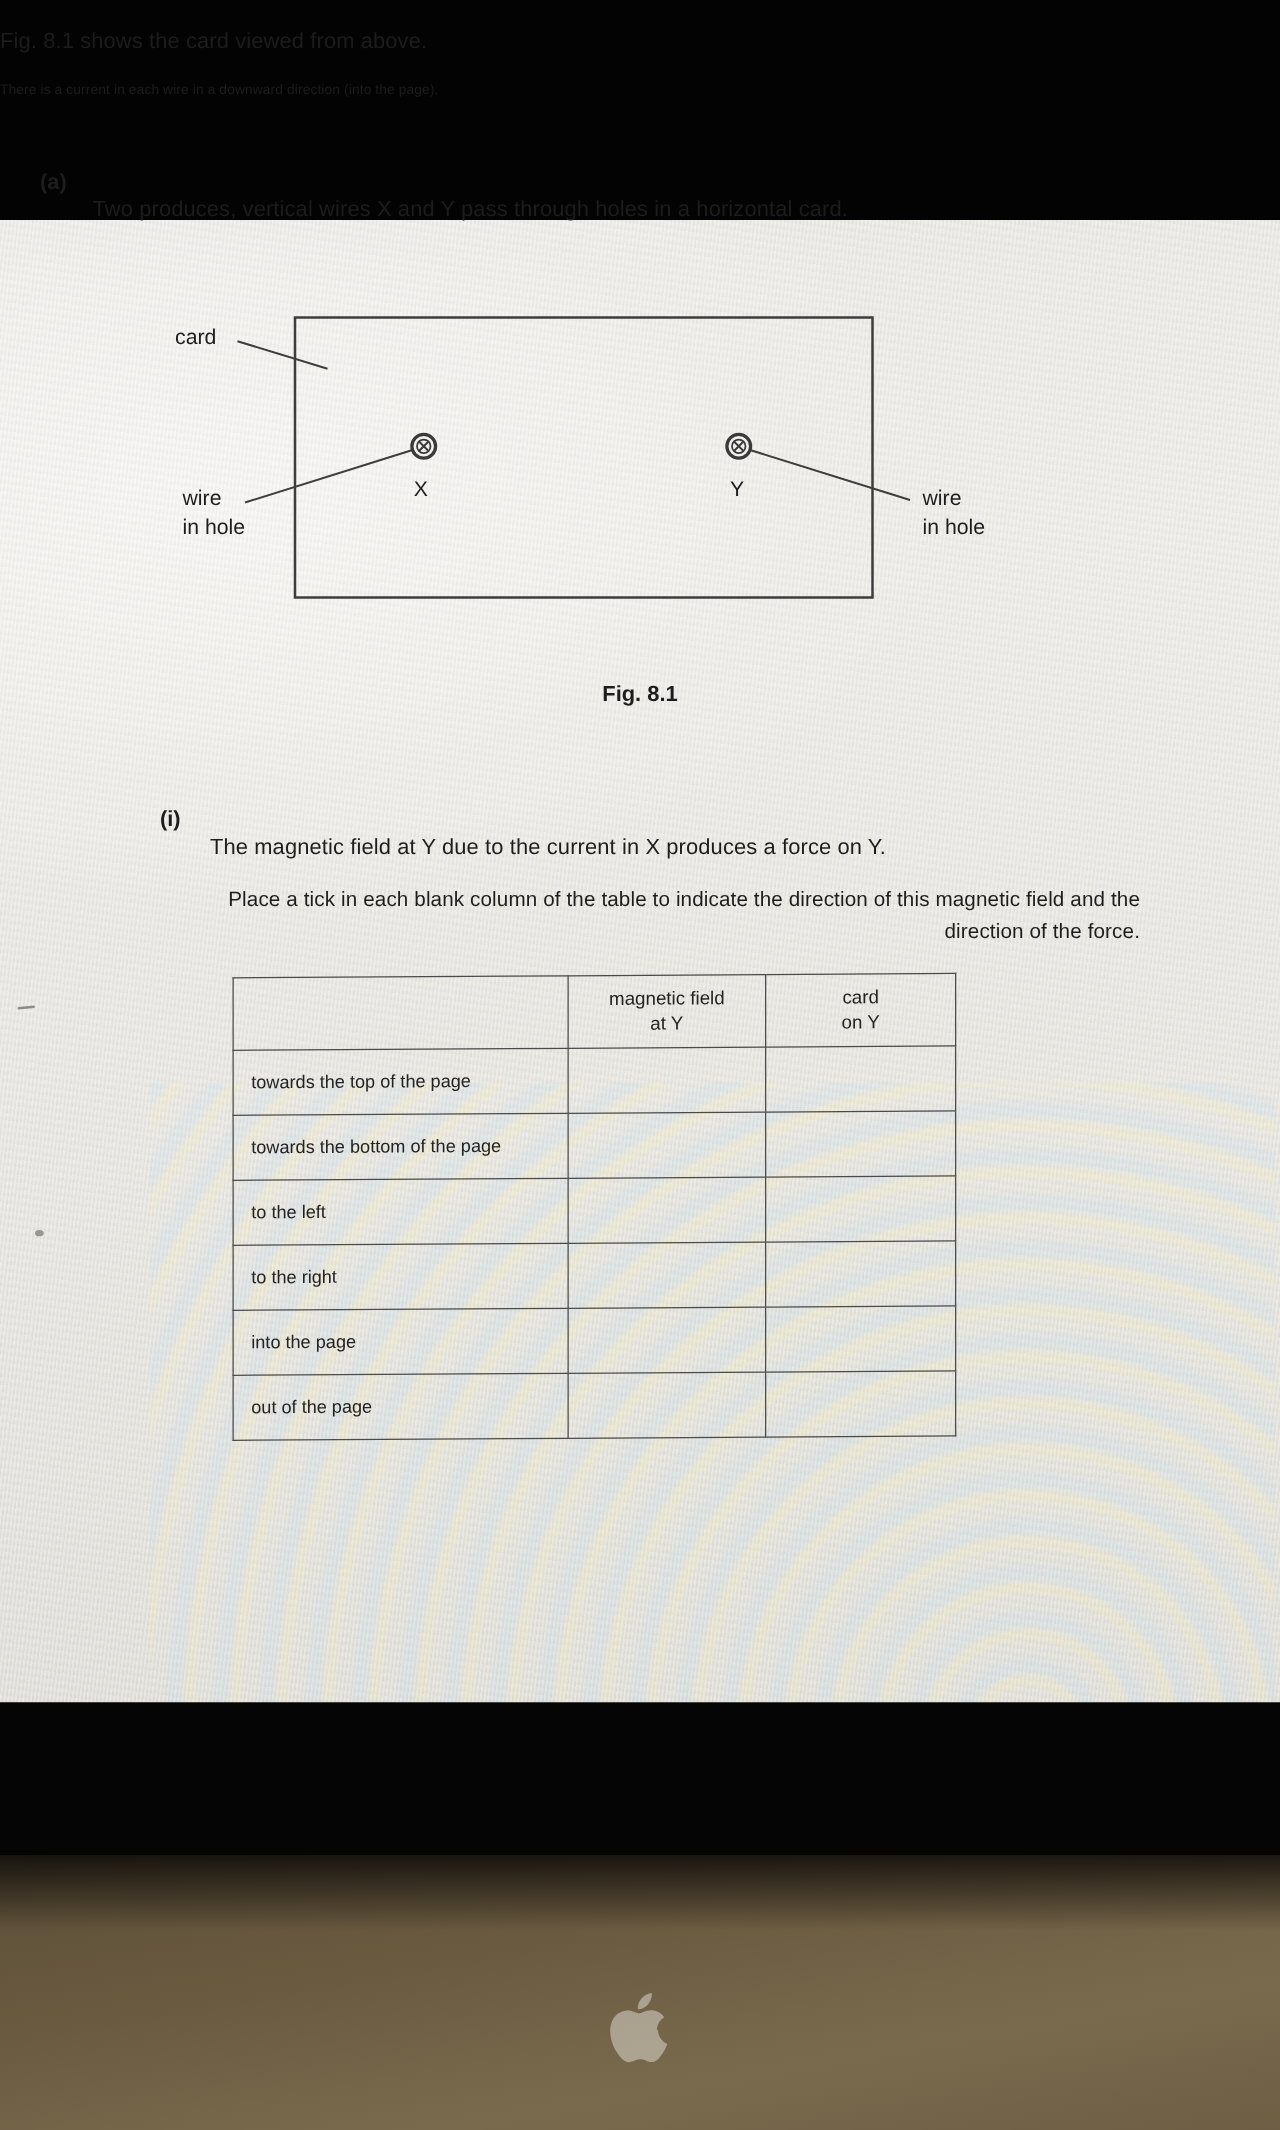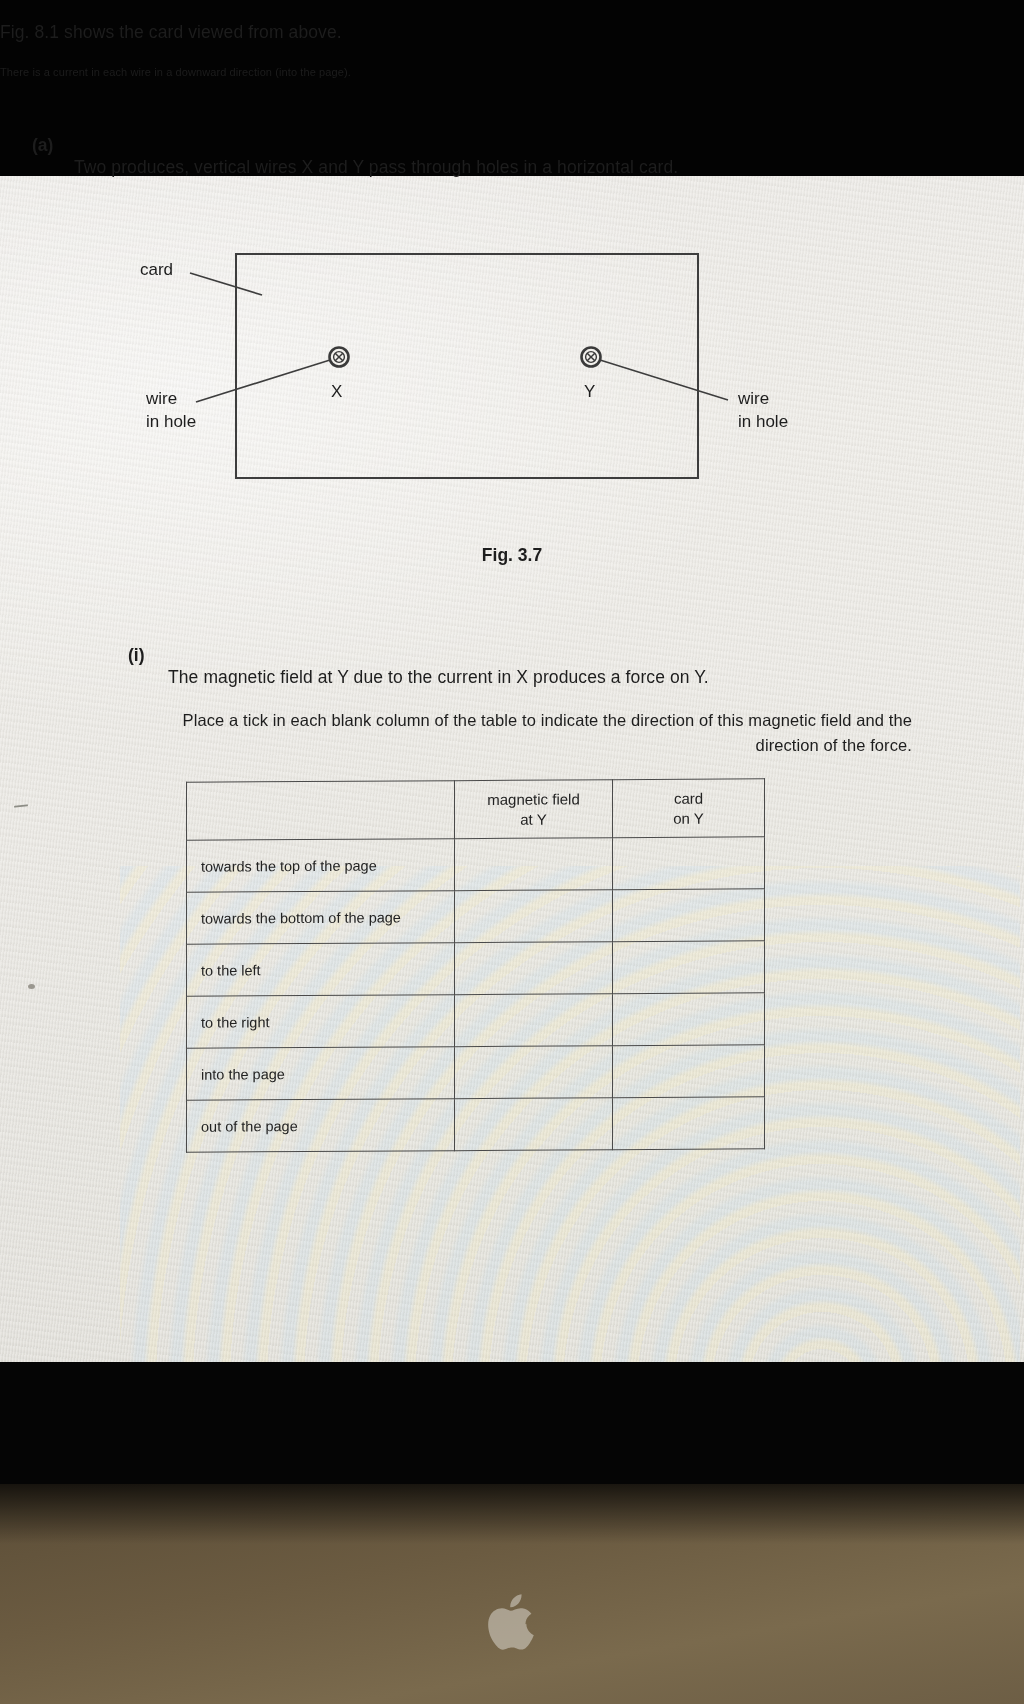--- a/index.html
+++ b/index.html
@@ -260,21 +260,21 @@
       <div style="position:absolute;left:738px;top:148px;font-size:17px;line-height:1.35;text-align:left;">
         <div>wire</div>
         <div>in hole</div>
       </div>
 
       <div style="position:absolute;left:331px;top:142px;font-size:17px;">X</div>
 
       <div style="position:absolute;left:584px;top:142px;font-size:17px;">Y</div>
     </div>
 
-    <div id="fig-caption">Fig. 3.7</div>
+    <div id="fig-caption">Fig. 8.1</div>
 
     <div class="q-text" id="current-stmt">There is a current in each wire in a downward direction (into the page).</div>
 
     <div class="q-row" id="part-i">
       <span class="q-label">(i)</span>
       <span class="q-text">The magnetic field at Y due to the current in X produces a force on Y.</span>
     </div>
 
     <div class="q-row" id="tick-instr">
       <span class="q-text">Place a tick in each blank column of the table to indicate the direction of this magnetic field and the direction of the force.</span>

